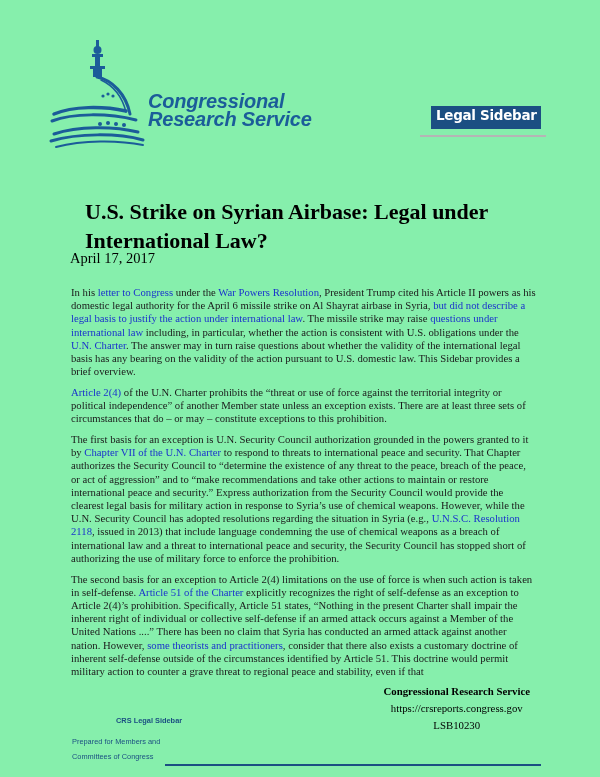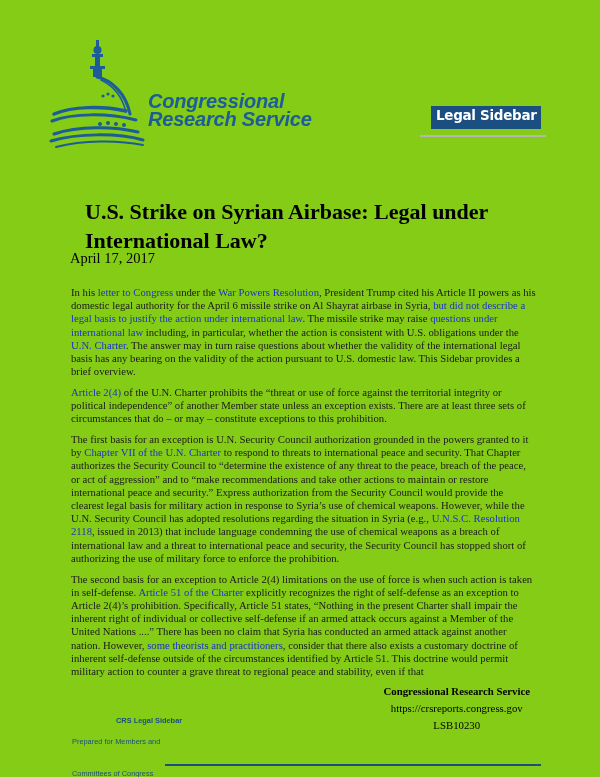--- a/index.html
+++ b/index.html
@@ -1,17 +1,17 @@
 <!DOCTYPE html>
 <html><head>
 <meta charset="utf-8">
 <style>
   html, body { margin: 0; padding: 0; background: #ffffff; }
   body { width: 600px; height: 777px; position: relative; overflow: hidden; }
-  .page { position: absolute; left: 0; top: 0; width: 600px; height: 777px; background: #84cc16; }
+  .page { position: absolute; left: 0; top: 0; width: 600px; height: 777px; background: #86efac; }
 
   .logo { position: absolute; left: 48px; top: 36px; width: 300px; height: 115px; }
   .logo svg { position: absolute; left: 0; top: 0; }
   .logo-title { position: absolute; left: 100px; top: 56px; font-family: "Liberation Sans", sans-serif; font-style: italic; font-weight: bold; color: #1b5c99; font-size: 20px; line-height: 18px; letter-spacing: -0.2px; }
   .logo-tagline { position: absolute; left: 100px; top: 94px; font-family: "DejaVu Sans", sans-serif; color: #1b5c99; font-size: 9.6px; white-space: nowrap; letter-spacing: -0.1px; }
 
   .badge { position: absolute; left: 431px; top: 106px; background: #1b4f82; color: #fff; font-family: "DejaVu Sans", sans-serif; font-weight: bold; font-size: 13.5px; padding: 1px 4px 6px 5px; line-height: 16px; letter-spacing: -0.3px; }
   .badge-rule { position: absolute; left: 420px; top: 135px; width: 126px; height: 2px; background: #b5b5b5; }
 
   .title { position: absolute; left: 69px; top: 181px; width: 470px; font-family: "Liberation Serif", serif; font-weight: bold; font-size: 22px; line-height: 29px; color: #000; margin: 16px; }
@@ -84,16 +84,16 @@
 
   <div class="footer-right">
     <div class="org">Congressional Research Service</div>
     <div>https://crsreports.congress.gov</div>
     <div>LSB10230</div>
   </div>
 
   <div class="footer-left">
     <div class="fl-line t" style="top:0">CRS Legal Sidebar</div>
     <div class="fl-line" style="top:21px">Prepared for Members and</div>
-    <div class="fl-line" style="top:53px">Committees of Congress</div>
+    <div class="fl-line" style="top:36px">Committees of Congress</div>
   </div>
   <div class="footer-rule"></div>
 </div>
 
 </body></html>

